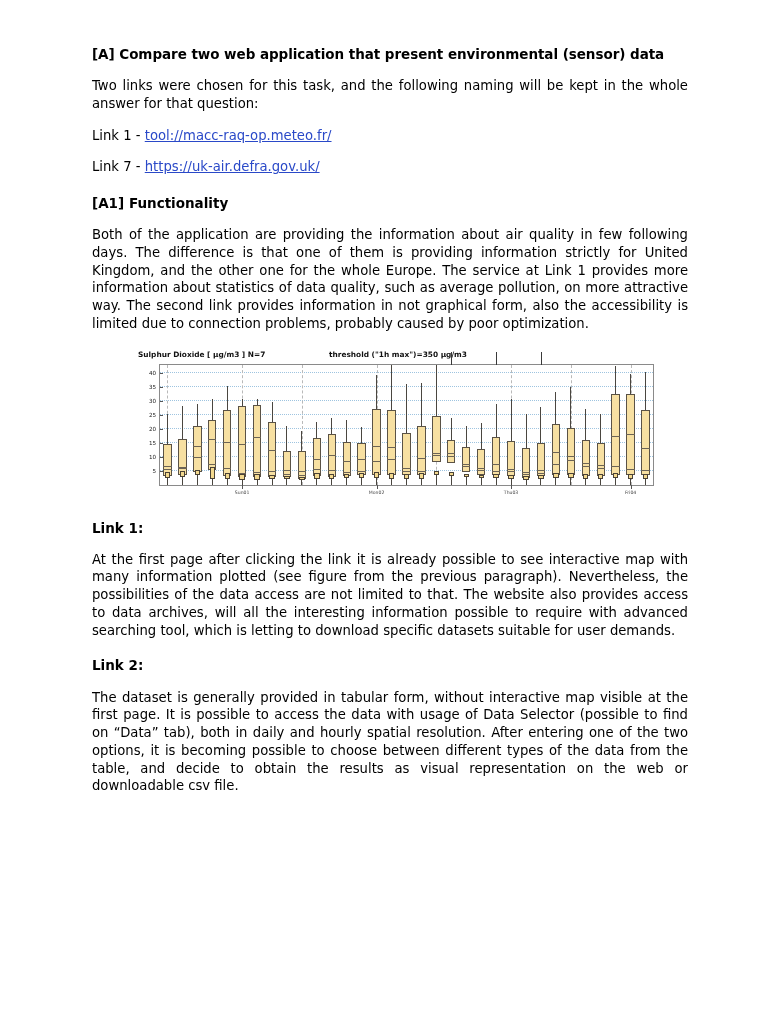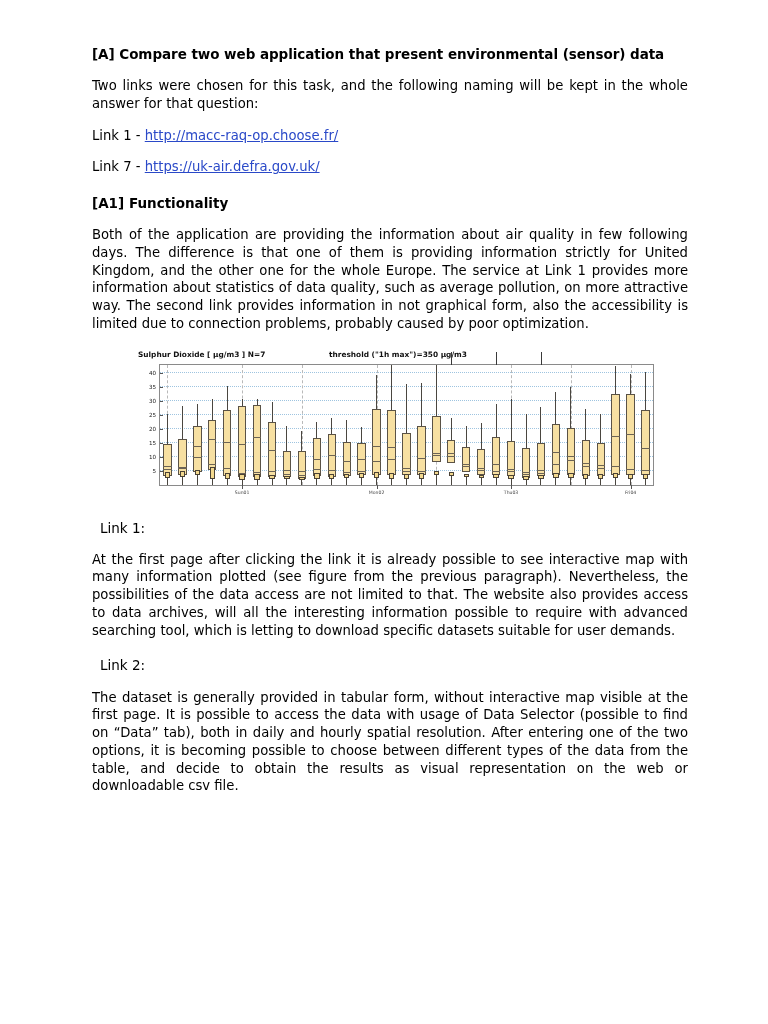--- a/index.html
+++ b/index.html
@@ -43,23 +43,23 @@
     letter-spacing: -0.05px;
   }
   h3.subsection {
     font-size: 13.5px;
     font-weight: bold;
     line-height: 1.34;
     margin: 18px 0 0 0;
   }
   h4.linkhead {
     font-size: 13.5px;
-    font-weight: normal;
+    font-weight: bold;
     line-height: 1.34;
-    margin: 17px 0 0 8px;
+    margin: 17px 0 0 0;
   }
   p.body {
     font-size: 13.2px;
     line-height: 1.345;
     margin: 14px 0 0 0;
     text-align: justify;
     text-justify: inter-word;
   }
   p.linkline {
     font-size: 13.2px;
@@ -215,21 +215,21 @@
 <body>
 
 <div class="page">
 
 
   <h2 class="section">[A]  Compare two web application that present environmental (sensor) data</h2>
 
   <p class="body">Two links were chosen for this task, and the following naming will be kept in the whole answer for that question:</p>
 
   <p class="linkline">
-    <span>Link 1 - </span><a class="ext" href="#">http://macc-raq-op.choose.fr/</a>
+    <span>Link 1 - </span><a class="ext" href="#">tool://macc-raq-op.meteo.fr/</a>
   </p>
 
   <p class="linkline">
     <span>Link 7 - </span><a class="ext" href="#">https://uk-air.defra.gov.uk/</a>
   </p>
 
   <h3 class="subsection">[A1] Functionality</h3>
 
   <p class="body">Both of the application are providing the information about air quality in few following days. The difference is that one of them is providing information strictly for United Kingdom, and the other one for the whole Europe. The service at Link 1 provides more information about statistics of data quality, such as average pollution, on more attractive way. The second link provides information in not graphical form, also the accessibility is limited due to connection problems, probably caused by poor optimization.</p>
 

